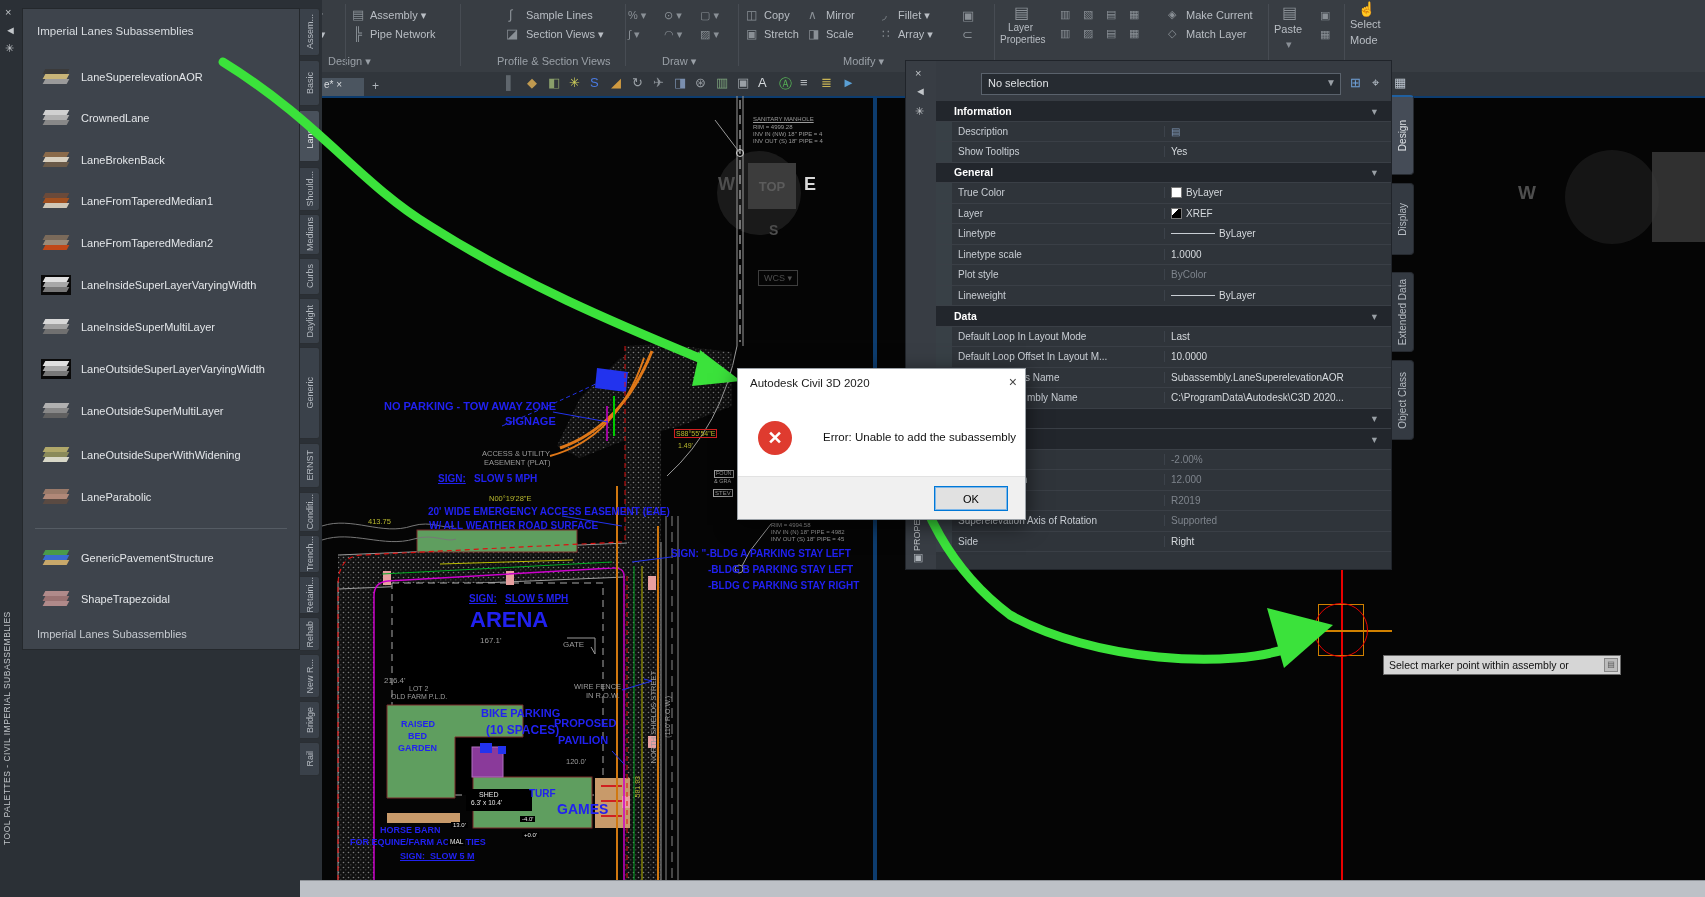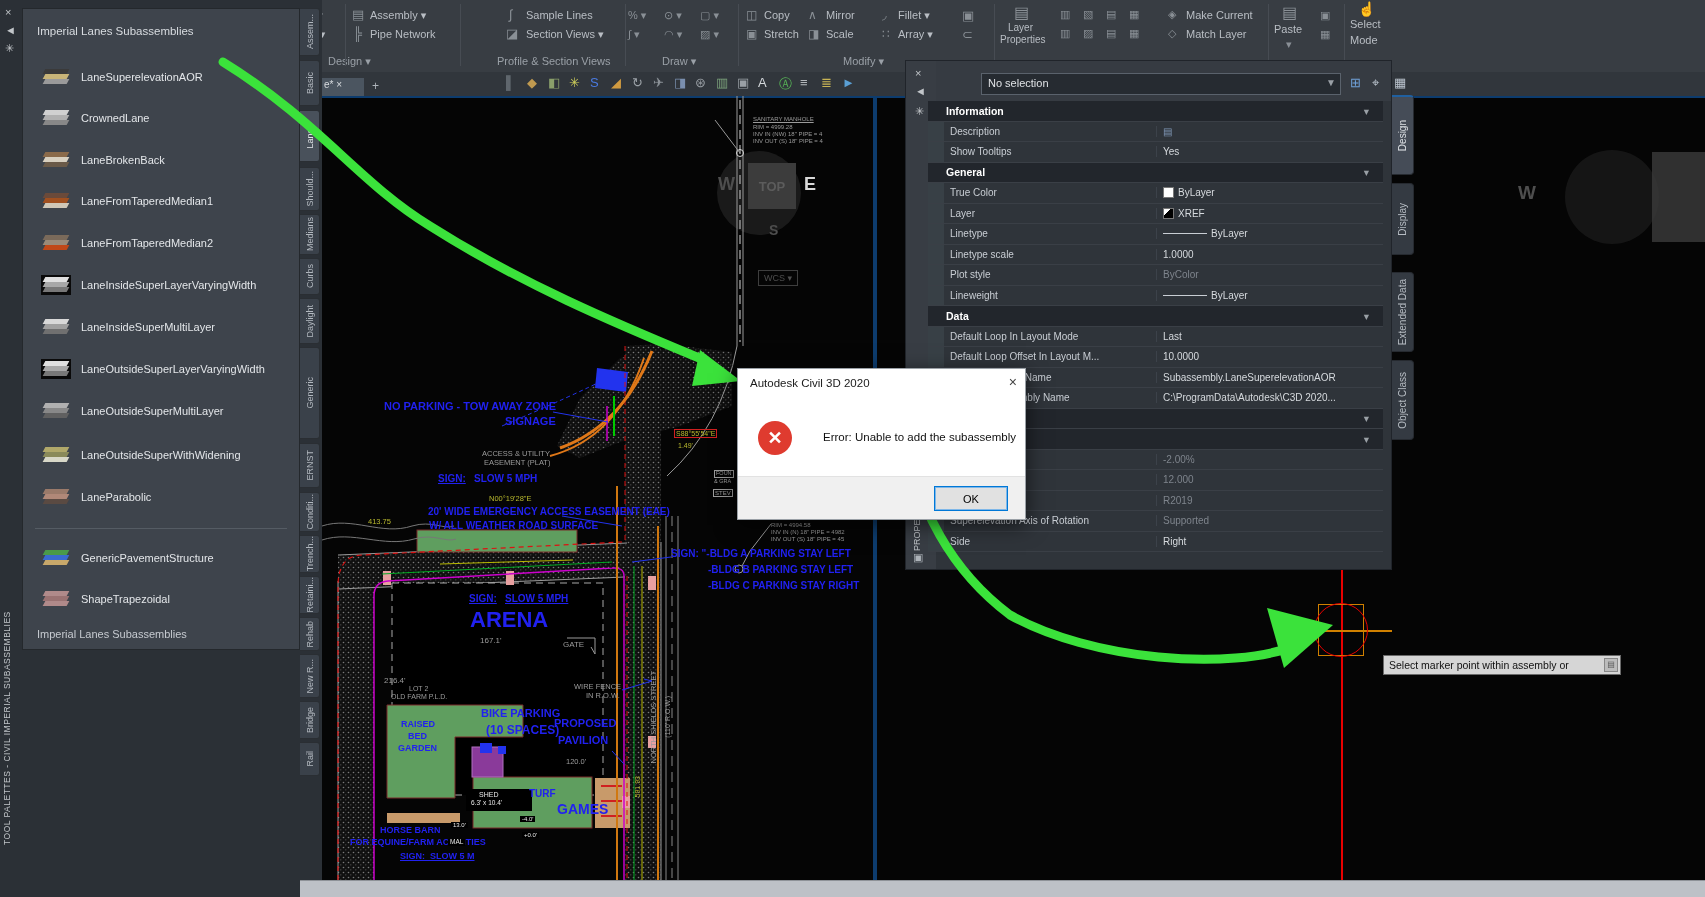--- a/index.html
+++ b/index.html
@@ -56,21 +56,21 @@
   #xsquare{position:absolute;left:1318px;top:604px;width:46px;height:52px;border:1.5px solid #d08000;box-sizing:border-box;}
   #xcircle{position:absolute;left:1314px;top:603px;width:54px;height:54px;border:1.5px solid #e80000;border-radius:50%;box-sizing:border-box;}
   
   #props{position:absolute;left:905px;top:60px;width:487px;height:510px;background:#2f343a;border:1px solid #20242a;box-sizing:border-box;}
   #pstrip{position:absolute;left:0;top:0;width:30px;height:508px;background:#383d44;}
   #phdr{position:absolute;left:30px;top:0;width:455px;height:40px;background:#363b42;}
   #pdrop{position:absolute;left:45px;top:12px;width:360px;height:22px;background:#262b31;border:1px solid #5a626c;
          box-sizing:border-box;color:#e0e3e6;font-size:11px;padding:3px 6px;}
   #pdrop .dd{position:absolute;right:4px;top:3px;color:#9aa0a6;font-size:10px;}
   .phico{position:absolute;top:14px;font-size:13px;color:#b9c2cc;}
-  #prows{position:absolute;left:22px;top:40px;width:455px;height:468px;overflow:hidden;}
+  #prows{position:absolute;left:30px;top:40px;width:455px;height:468px;overflow:hidden;}
   .prow{display:flex;height:19.5px;border-bottom:1px solid #3a3f46;font-size:10px;align-items:center;}
   .prow .ind{width:16px;align-self:stretch;background:#384046;}
   .prow .lab{width:212px;color:#c9ced4;padding-left:6px;white-space:nowrap;overflow:hidden;box-sizing:border-box;}
   .prow .val{flex:1;color:#d6dade;border-left:1px solid #3c424a;padding-left:6px;white-space:nowrap;overflow:hidden;display:flex;align-items:center;gap:4px;}
   .prow .val.dim{color:#7e848c;}
   .phead{height:19.5px;background:#22262c;color:#fff;font-weight:bold;font-size:10.5px;
          display:flex;align-items:center;padding-left:18px;position:relative;border-bottom:1px solid #3a3f46;}
   .phead .chev{position:absolute;right:14px;color:#9aa0a6;font-weight:normal;}
   .sw{display:inline-block;width:9px;height:9px;border:1px solid #777;}
   .sw.white{background:#fff;}

